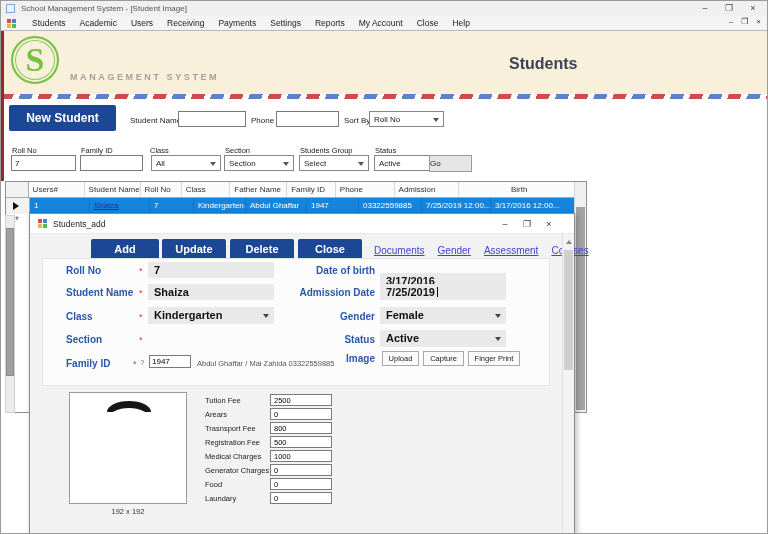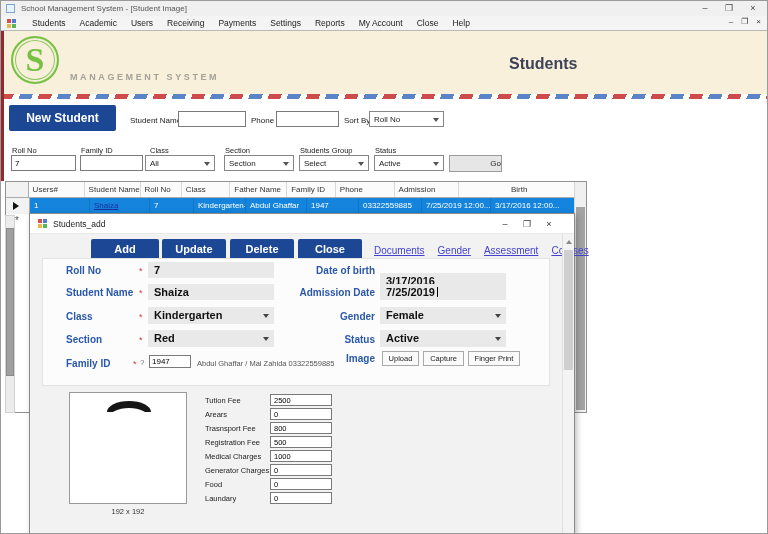--- a/index.html
+++ b/index.html
@@ -40,21 +40,21 @@
   .btn-primary { background:#1c4795; color:#fff; font-weight:bold; text-align:center; border-radius:2px; }
   .new-student { position:absolute; left:8px; top:104px; width:107px; height:26px; font-size:12px; line-height:26px; }
   .tb-label { position:absolute; font-size:8px; color:#222; top:115px; }
   .tb-input { position:absolute; top:110px; height:16px; border:1px solid #7a7a7a; font-size:8px; padding:0 3px; background:#fff; }
   .combo { position:absolute; background:#fff; border:1px solid #868686; font-size:8px; color:#222; padding:3px 12px 0 4px; height:16px; }
   .combo .arr { position:absolute; right:4px; top:6px; width:0; height:0; border-left:3px solid transparent; border-right:3px solid transparent; border-top:4px solid #555; }
 
   
   .f-label { position:absolute; top:145px; font-size:7.5px; color:#222; }
   .f-input { position:absolute; top:154px; height:16px; border:1px solid #7a7a7a; font-size:8px; padding:0 3px; background:#fff; }
-  .go-btn { position:absolute; left:448px; top:154px; width:53px; height:17px; background:#e6e6e6; border:1px solid #9b9b9b; font-size:8px; text-align:right; line-height:15px; color:#222; }
+  .go-btn { position:absolute; left:428px; top:154px; width:43px; height:17px; background:#e6e6e6; border:1px solid #9b9b9b; font-size:8px; text-align:left; line-height:15px; color:#222; }
 
   
   .grid { position:absolute; left:4px; top:180px; width:582px; height:232px; border:1px solid #919191; background:#fff; }
   .grid-header { display:flex; height:16px; background:#fbfbfb; border-bottom:1px solid #ababab; }
   .gh { border-right:1px solid #d9d9d9; font-size:8px; color:#333; padding:3px 0 0 4px; overflow:hidden; white-space:nowrap; }
   .grid-row { display:flex; height:16px; background:#1584dc; color:#fff; }
   .gc { border-right:1px solid rgba(0,0,0,0.10); font-size:8px; padding:3px 0 0 4px; overflow:hidden; white-space:nowrap; }
   .rowhead { background:#f2f2f2; border-right:1px solid #ababab; position:relative; }
   .sel-arrow { position:absolute; left:7px; top:4px; width:0; height:0; border-left:6px solid #111; border-top:4px solid transparent; border-bottom:4px solid transparent; }
   .name-link { color:#1b2fa0; text-decoration:underline; }
@@ -164,21 +164,21 @@
   <span class="tb-label" style="left:343px;">Sort By</span>
   <div class="combo" style="left:368px; top:110px; width:75px;">
     <span>Roll No</span><span class="arr"></span>
   </div>
 
   <span class="f-label" style="left:11px;">Roll No</span>
   <input class="f-input" style="left: 10px; width: 65px;" value="7">
   <span class="f-label" style="left:80px;">Family ID</span>
   <input class="f-input" style="left: 79px; width: 63px;" value="">
   <span class="f-label" style="left:149px;">Class</span>
-  <div class="combo" style="left:144px; top:154px; width:70px;">
+  <div class="combo" style="left:150px; top:154px; width:70px;">
     <span>All</span><span class="arr"></span>
   </div>
   <span class="f-label" style="left:224px;">Section</span>
   <div class="combo" style="left:223px; top:154px; width:70px;">
     <span>Section</span><span class="arr"></span>
   </div>
   <span class="f-label" style="left:299px;">Students Group</span>
   <div class="combo" style="left:298px; top:154px; width:70px;">
     <span>Select</span><span class="arr"></span>
   </div>
@@ -261,23 +261,20 @@
       <div class="fp-field" style="top:25px;">Shaiza</div>
 
       <span class="fp-label" style="left:23px; top:52px;">Class</span>
       <span class="req" style="left:96px; top:53px;">*</span>
       <div class="fp-combo" style="top:48px;">
         <span>Kindergarten</span><span class="arr"></span>
       </div>
 
       <span class="fp-label" style="left:23px; top:75px;">Section</span>
       <span class="req" style="left:96px; top:76px;">*</span>
-      <div class="fp-combo" style="top:71px;">
-        <span>Red</span><span class="arr"></span>
-      </div>
 
       <span class="fp-label" style="left:23px; top:99px;">Family ID</span>
       <span class="req" style="left:90px; top:100px;">*</span>
       <span class="help-q">?</span>
       <input class="fam-input" value="1947" style="">
       <span class="fam-info">Abdul Ghaffar / Mai Zahida 03322559885</span>
 
       <span class="fp-label r-label" style="top:6px;">Date of birth</span>
       <div class="fp-field fp-field-r" style="top:14px;">3/17/2016</div>
 

